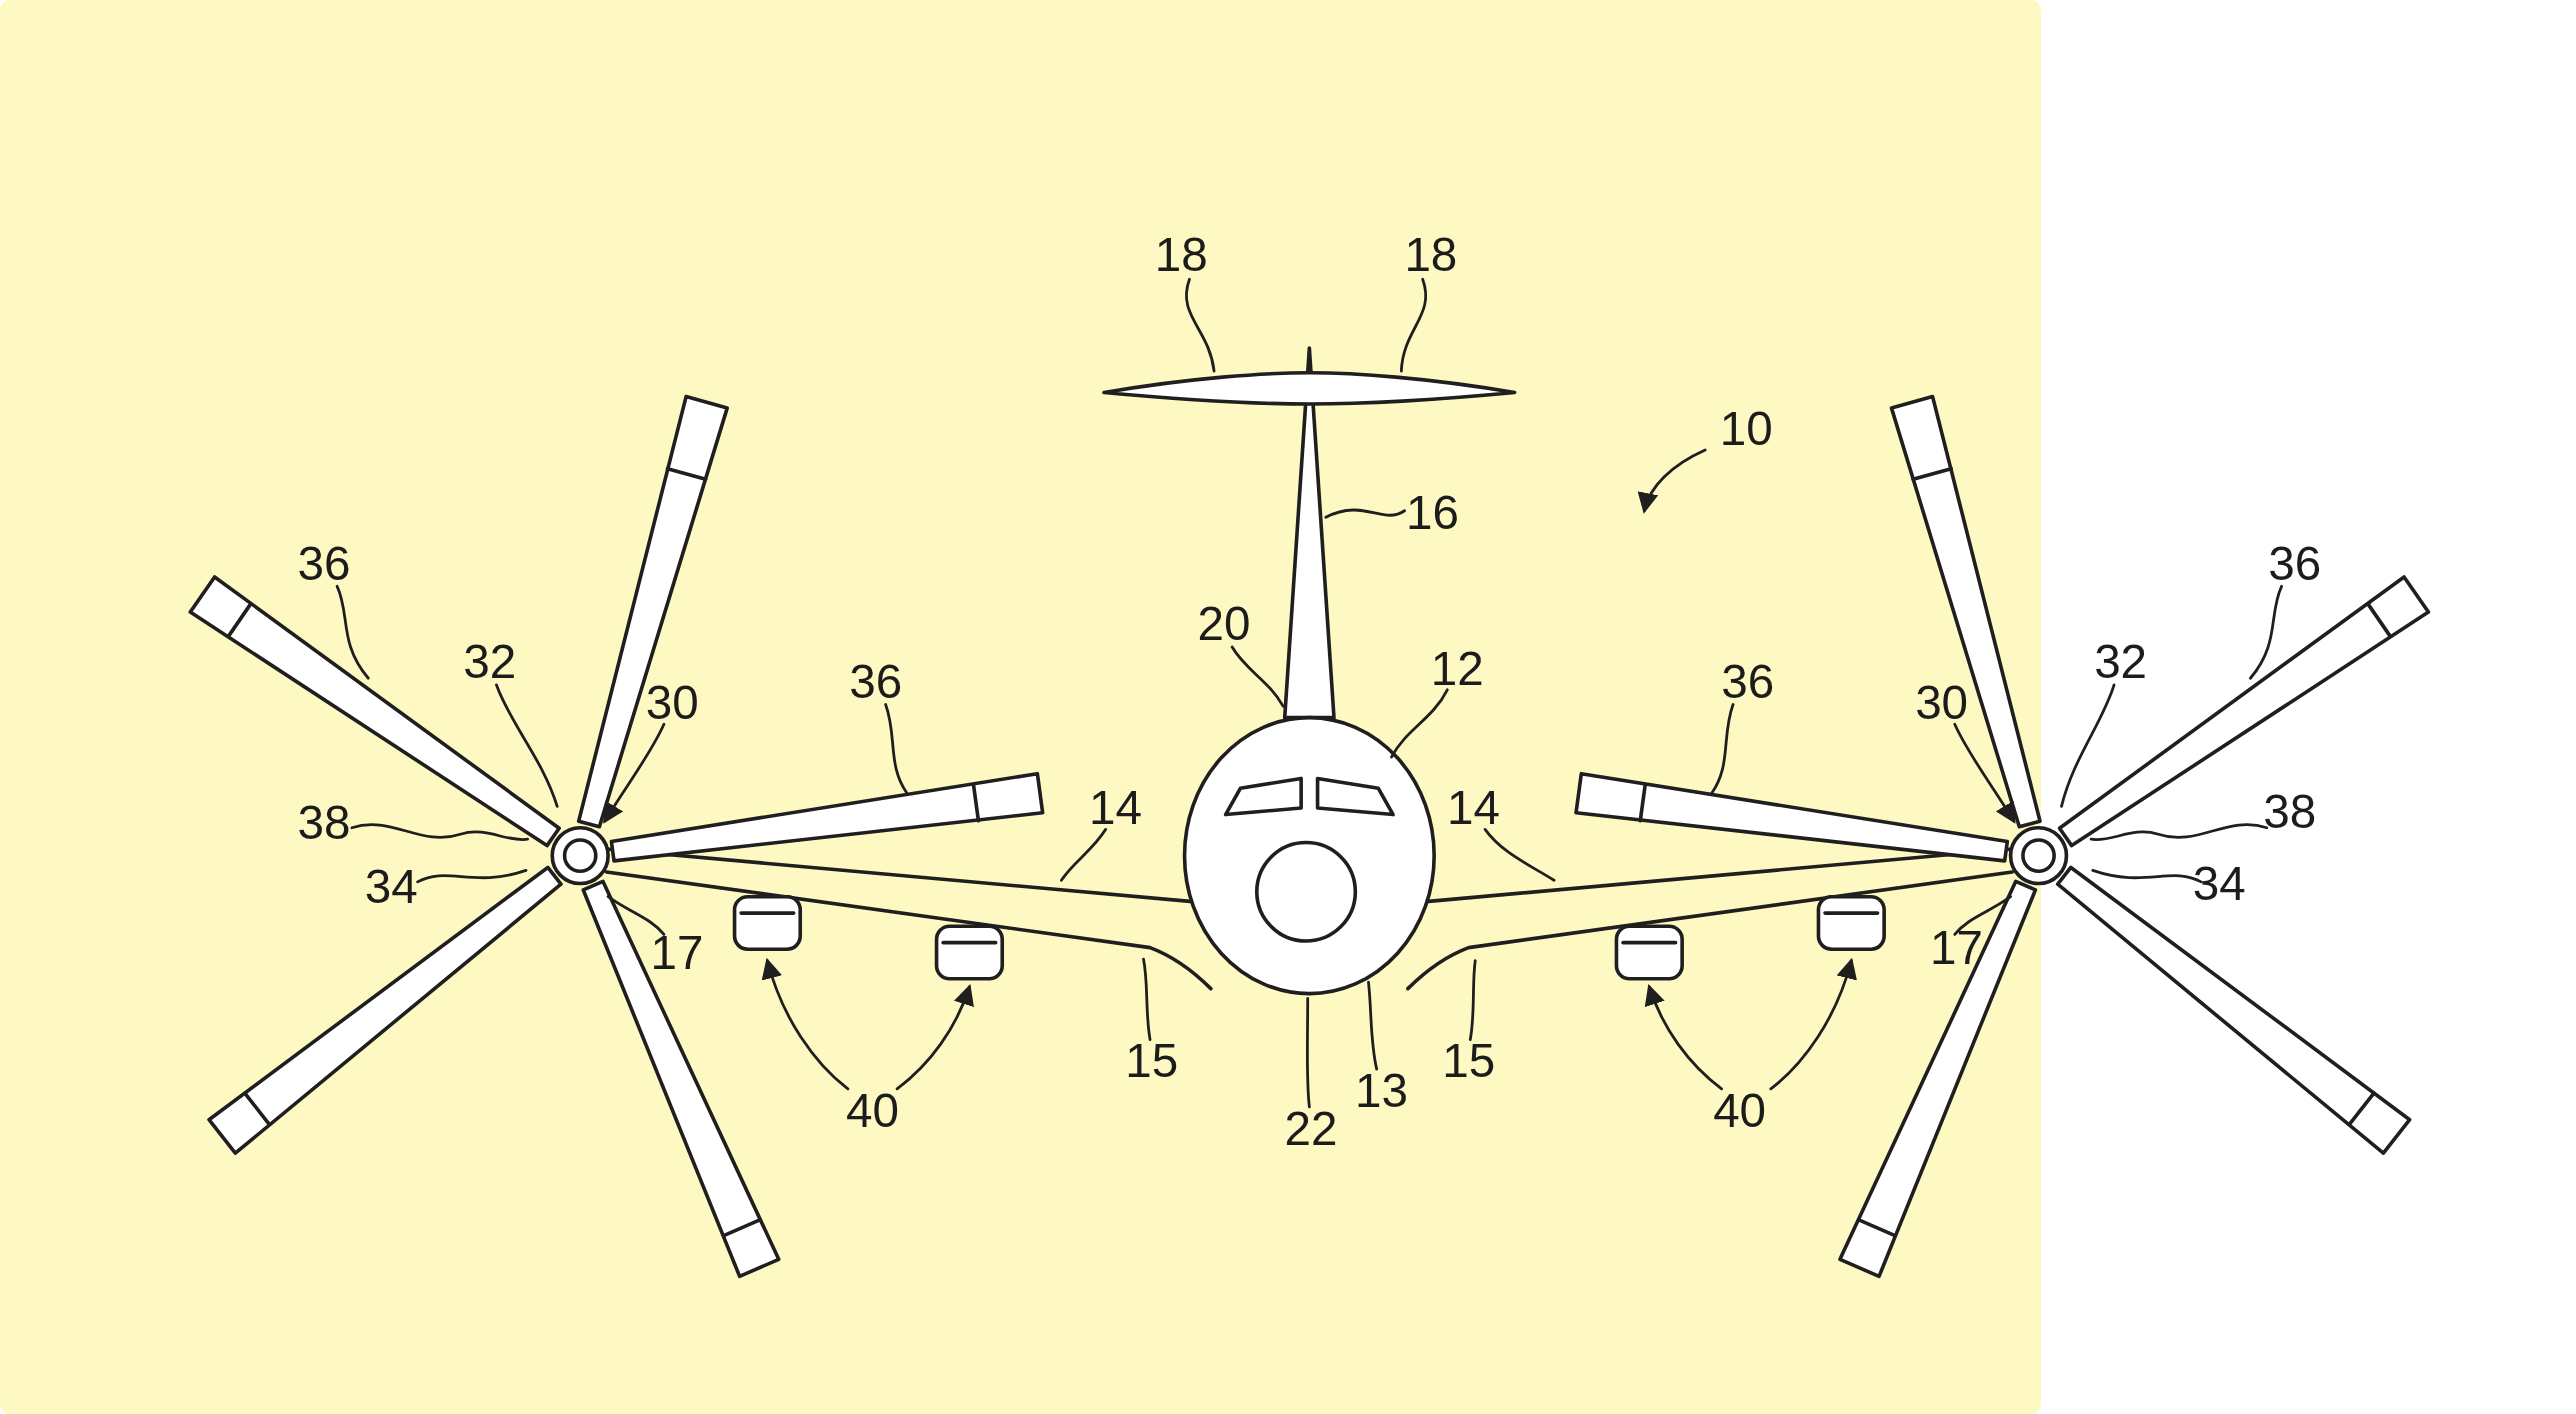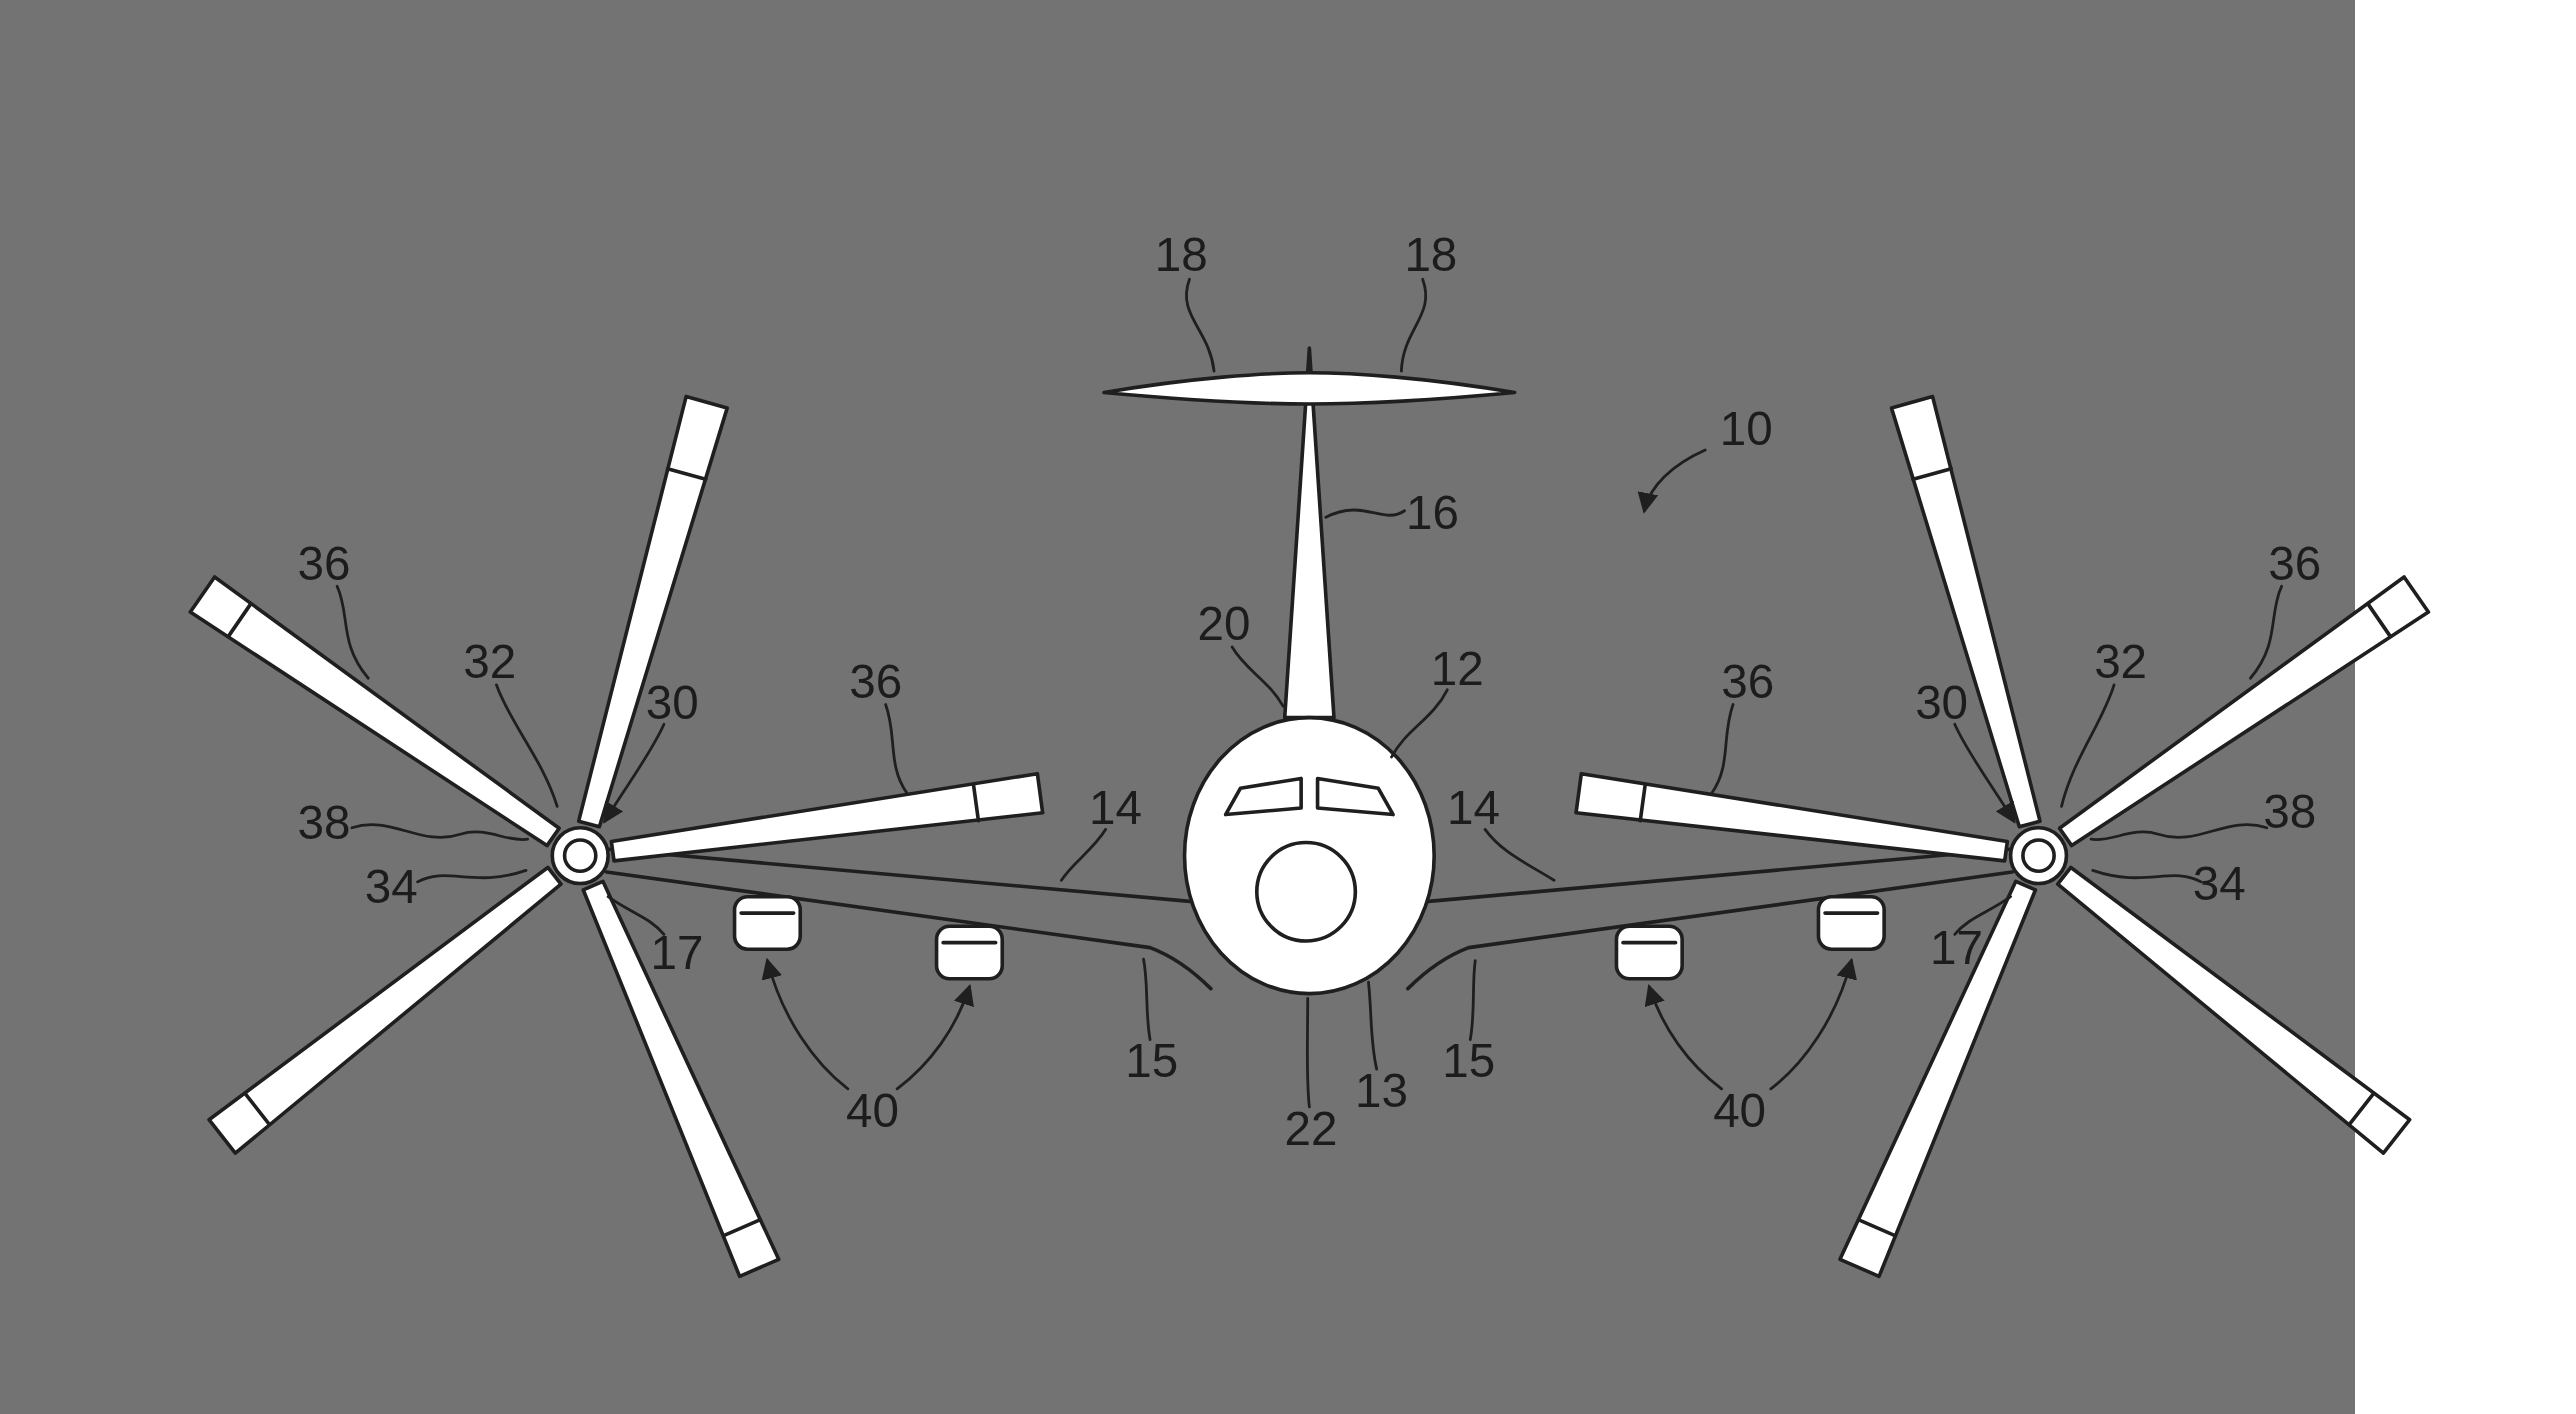--- a/index.html
+++ b/index.html
@@ -1,18 +1,18 @@
 <!DOCTYPE html>
 <html style="font-size:14.3px"><head>
 <meta charset="utf-8">
 <title>Patent Figure</title>
 <style>
   html,body{margin:0;padding:0;background:#ffffff;}
   body{width:2576px;height:1414px;overflow:hidden;font-family:"Liberation Sans",sans-serif;}
-  .figure-wrap{width:2355px;height:1414px;background:#737373;}
+  .figure-wrap{width:2041px;height:1414px;background:#fef9c3;border-radius:10px;}
   svg{display:block;}
   .outline{fill:#ffffff;stroke:#1f1f1f;stroke-width:2.2;stroke-linejoin:round;}
   .line{fill:none;stroke:#1f1f1f;stroke-width:2.2;stroke-linecap:round;stroke-linejoin:round;}
   .leader{fill:none;stroke:#1f1f1f;stroke-width:1.7;stroke-linecap:round;}
   .ref{font-family:"Liberation Sans",sans-serif;font-size:29px;fill:#1c1c1c;text-anchor:middle;}
 </style>
 </head>
 <body>
 
 <div class="figure-wrap">

